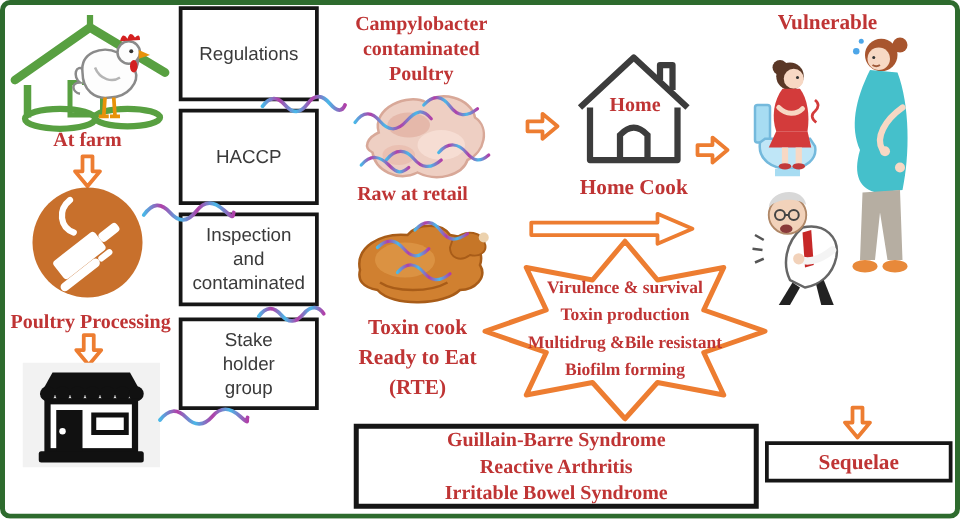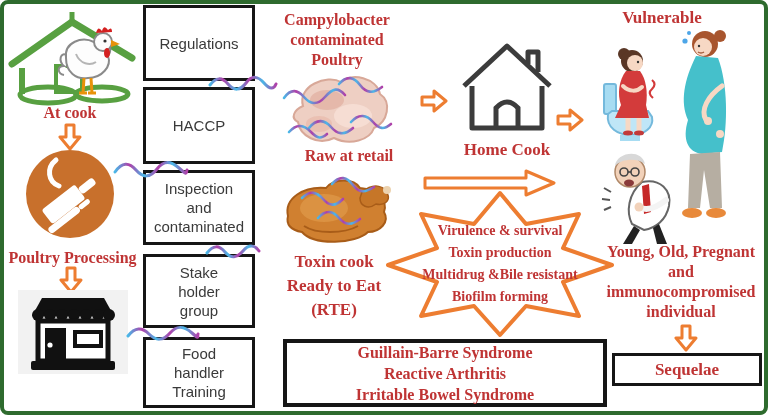--- a/index.html
+++ b/index.html
@@ -47,21 +47,21 @@
       <circle cx="97" cy="36" r="9" fill="#fdfdfd" stroke="#8a8a8a" stroke-width="2"></circle>
       <path d="M90,27 q2,-8 6,-2 q2,-7 6,-1 q4,-4 4,2 Z" fill="#d42020"></path>
       <polygon points="105,34 114,38 105,41" fill="#e8920a"></polygon>
       <ellipse cx="101" cy="47" rx="3" ry="5" fill="#d42020"></ellipse>
       <circle cx="99" cy="35" r="1.6" fill="#333"></circle>
       <path d="M70,48 C74,58 84,60 90,56" fill="none" stroke="#b5b5b5" stroke-width="2"></path>
       <path d="M78,72 L77,87 M85,72 L86,87" stroke="#e8920a" stroke-width="3"></path>
       <path d="M73,87 h8 M82,87 h8" stroke="#e8920a" stroke-width="3"></path>
     </g>
   </svg>
-  <div class="abs red-serif" style="left:20px;top:104px;width:100px;font-size:16px">At cook</div>
+  <div class="abs red-serif" style="left:20px;top:104px;width:100px;font-size:16px">At farm</div>
 
   <svg class="abs" style="left:54px;top:123px" width="32" height="28" viewBox="0 0 28 28">
     <polygon points="2,10 14,10 14,4 26,14 14,24 14,18 2,18" transform="rotate(90 14 14)" fill="#fff" stroke="#ed7d31" stroke-width="3" stroke-linejoin="round"></polygon>
   </svg>
 
   <svg class="abs" style="left:24px;top:148px" width="92" height="92" viewBox="0 0 92 92">
     <circle cx="46" cy="46" r="44" fill="#c8702c"></circle>
     <path d="M32,12 C22,20 24,34 35,38" fill="none" stroke="#fff" stroke-width="5" stroke-linecap="round"></path>
     <g transform="rotate(-38 46 50)">
       <rect x="16" y="42" width="42" height="18" rx="3" fill="#fff"></rect>
@@ -93,21 +93,20 @@
     <circle cx="32" cy="55" r="2.6" fill="#fff"></circle>
     <rect x="55" y="40" width="30" height="18" fill="#111"></rect>
     <rect x="59" y="44" width="22" height="10" fill="#fff"></rect>
     <rect x="13" y="71" width="84" height="9" rx="2" fill="#111"></rect>
   </svg>
 
   <div class="ctrl-box" style="top:5px;height:76px">Regulations</div>
   <div class="ctrl-box" style="top:87px;height:77px">HACCP</div>
   <div class="ctrl-box" style="top:170px;height:75px">Inspection and contaminated</div>
   <div class="ctrl-box" style="top:254px;height:74px">Stake holder group</div>
-  <div class="ctrl-box" style="top:337px;height:71px">Food handler Training</div>
 
   <svg class="abs sq" style="left:208px;top:74px" width="70" height="18" viewBox="0 0 70 18">
     <path d="M2,11 C8,3 14,3 20,10 S32,17 38,9 S50,2 56,9 S66,15 68,10" fill="none" stroke="url(#bgrad)" stroke-width="3" stroke-linecap="round"></path>
   </svg>
   <svg class="abs sq" style="left:113px;top:158px" width="76" height="22" viewBox="0 0 76 22">
     <path d="M2,14 C9,4 16,4 23,12 S37,20 44,11 S58,3 66,10 S73,16 74,12" fill="none" stroke="url(#bgrad)" stroke-width="3" stroke-linecap="round"></path>
   </svg>
   <svg class="abs sq" style="left:205px;top:243px" width="56" height="17" viewBox="0 0 56 17">
     <path d="M2,10 C8,2 14,2 20,9 S32,15 38,8 S50,2 54,8" fill="none" stroke="url(#bgrad)" stroke-width="3" stroke-linecap="round"></path>
   </svg>
@@ -123,21 +122,21 @@
     <path d="M22,40 C16,20 46,8 60,16 C70,6 96,12 99,28 C111,36 107,56 93,62 C89,74 69,80 53,72 C37,80 19,70 17,56 C9,52 13,44 22,40 Z" fill="#eecfc3" stroke="#d8a898" stroke-width="2"></path>
     <ellipse cx="46" cy="34" rx="17" ry="10" fill="#e3b4a6" opacity="0.85"></ellipse>
     <ellipse cx="72" cy="50" rx="19" ry="12" fill="#f6ddd3"></ellipse>
     <ellipse cx="38" cy="58" rx="13" ry="8" fill="#e8bcae" opacity="0.8"></ellipse>
     <path d="M3,32 C10,22 17,24 23,31 S36,40 44,31 S57,21 64,29" fill="none" stroke="url(#bgrad)" stroke-width="2.6" stroke-linecap="round"></path>
     <path d="M28,62 C36,52 44,54 50,61 S63,70 72,62" fill="none" stroke="url(#bgrad)" stroke-width="2.6" stroke-linecap="round"></path>
     <path d="M58,18 C66,9 73,11 79,19 S92,28 101,21" fill="none" stroke="url(#bgrad)" stroke-width="2.6" stroke-linecap="round"></path>
     <path d="M70,56 C78,47 86,49 92,56 S103,64 110,58" fill="none" stroke="url(#bgrad)" stroke-width="2.6" stroke-linecap="round"></path>
     <path d="M8,66 C16,57 23,59 30,66 S40,73 46,68" fill="none" stroke="url(#bgrad)" stroke-width="2.6" stroke-linecap="round"></path>
   </svg>
-  <div class="abs red-serif" style="left:292px;top:147px;width:114px;font-size:16px">Raw at retail</div>
+  <div class="abs red-serif" style="left:273px;top:147px;width:114px;font-size:16px">Raw at retail</div>
 
   <svg class="abs" style="left:274px;top:168px" width="120" height="82" viewBox="0 0 120 82">
     <path d="M14,48 C10,30 30,18 52,20 C60,10 80,10 86,20 C104,22 114,32 110,44 C116,54 106,64 94,64 C82,76 40,78 28,64 C16,62 12,56 14,48 Z" fill="#d08030" stroke="#a85c18" stroke-width="2"></path>
     <path d="M88,24 C100,14 112,18 114,27 C116,33 110,38 102,36 C94,42 86,38 86,30 Z" fill="#c67628" stroke="#a85c18" stroke-width="1.5"></path>
     <circle cx="113" cy="22" r="4" fill="#ecd2ae"></circle>
     <ellipse cx="50" cy="40" rx="24" ry="14" fill="#e09a4a" opacity="0.7"></ellipse>
     <path d="M30,58 C42,66 70,66 84,58" fill="none" stroke="#a85c18" stroke-width="2"></path>
     <path d="M28,30 C36,22 43,24 49,31 S61,39 69,31" fill="none" stroke="url(#bgrad)" stroke-width="2.6" stroke-linecap="round"></path>
     <path d="M44,50 C52,41 59,43 65,50 S77,58 86,51" fill="none" stroke="url(#bgrad)" stroke-width="2.6" stroke-linecap="round"></path>
     <path d="M58,16 C66,7 73,9 79,17 S91,25 100,19" fill="none" stroke="url(#bgrad)" stroke-width="2.6" stroke-linecap="round"></path>
@@ -155,20 +154,21 @@
   <svg class="abs" style="left:423px;top:168px" width="134" height="30" viewBox="0 0 134 30">
     <polygon points="2,10 103,10 103,3 131,15 103,27 103,20 2,20" fill="#fff" stroke="#ed7d31" stroke-width="3" stroke-linejoin="round"></polygon>
   </svg>
 
   <svg class="abs" style="left:460px;top:38px" width="94" height="96" viewBox="0 0 94 96">
     <path d="M68,26 V14 H78 V34" fill="#fff" stroke="#3c3c3c" stroke-width="5" stroke-linejoin="round"></path>
     <path d="M4,48 L47,8 L90,48" fill="#fff" stroke="#3c3c3c" stroke-width="5" stroke-linejoin="round"></path>
     <path d="M12,48 V90 H82 V48" fill="#fff" stroke="#3c3c3c" stroke-width="5" stroke-linejoin="round"></path>
     <path d="M36,90 V70 Q47,58 58,70 V90" fill="none" stroke="#3c3c3c" stroke-width="5"></path>
   </svg>
+  <div class="abs red-serif" style="left:462px;top:76px;width:92px;font-size:16px;z-index:6">Home</div>
   <div class="abs red-serif" style="left:452px;top:140px;width:110px;font-size:17px">Home Cook</div>
 
   <svg class="abs" style="left:385px;top:190px" width="230" height="148" viewBox="0 0 230 148">
     <polygon points="115,3 141,34 194,24 178,58 227,75 178,92 194,126 141,116 115,145 89,116 36,126 52,92 3,75 52,58 36,24 89,34" fill="#fff" stroke="#ed7d31" stroke-width="4" stroke-linejoin="round"></polygon>
   </svg>
   <div class="abs red-serif" style="left:393px;top:220px;width:214px;font-size:14px;line-height:22px;z-index:6">Virulence &amp; survival
 Toxin production
 Multidrug &amp;Bile resistant
 Biofilm forming</div>
 
@@ -217,24 +217,20 @@
     <circle cx="39" cy="34" r="4" fill="none" stroke="#444" stroke-width="1.6"></circle>
     <line x1="32" y1="34" x2="35" y2="34" stroke="#444" stroke-width="1.6"></line>
     <ellipse cx="33" cy="45" rx="5" ry="3.4" fill="#8a3a3a"></ellipse>
     <polygon points="46,48 53,46 55,74 48,76" fill="#c62828"></polygon>
     <path d="M70,62 C60,70 50,73 43,69" fill="none" stroke="#f4f4f4" stroke-width="6" stroke-linecap="round"></path>
     <circle cx="43" cy="69" r="4.5" fill="#f2d2ba"></circle>
     <path d="M44,92 L36,106 H27 L38,88 Z" fill="#222"></path>
     <path d="M57,90 L61,106 H71 L63,86 Z" fill="#222"></path>
   </svg>
 
-  <div class="abs red-serif" style="left:596px;top:242px;width:170px;font-size:16px;line-height:20px">Young, Old, Pregnant
-and
-immunocompromised
-individual</div>
 
   <svg class="abs" style="left:670px;top:324px" width="32" height="28" viewBox="0 0 28 28">
     <polygon points="2,10 14,10 14,4 26,14 14,24 14,18 2,18" transform="rotate(90 14 14)" fill="#fff" stroke="#ed7d31" stroke-width="3" stroke-linejoin="round"></polygon>
   </svg>
 
   <div class="outcome-box" style="left:612px;top:353px;width:150px;height:33px;border-width:3px">
     <span class="red-serif" style="font-size:17px">Sequelae</span>
   </div>
 
   <svg class="abs" style="left:578px;top:356px" width="28" height="28" viewBox="0 0 28 28">

